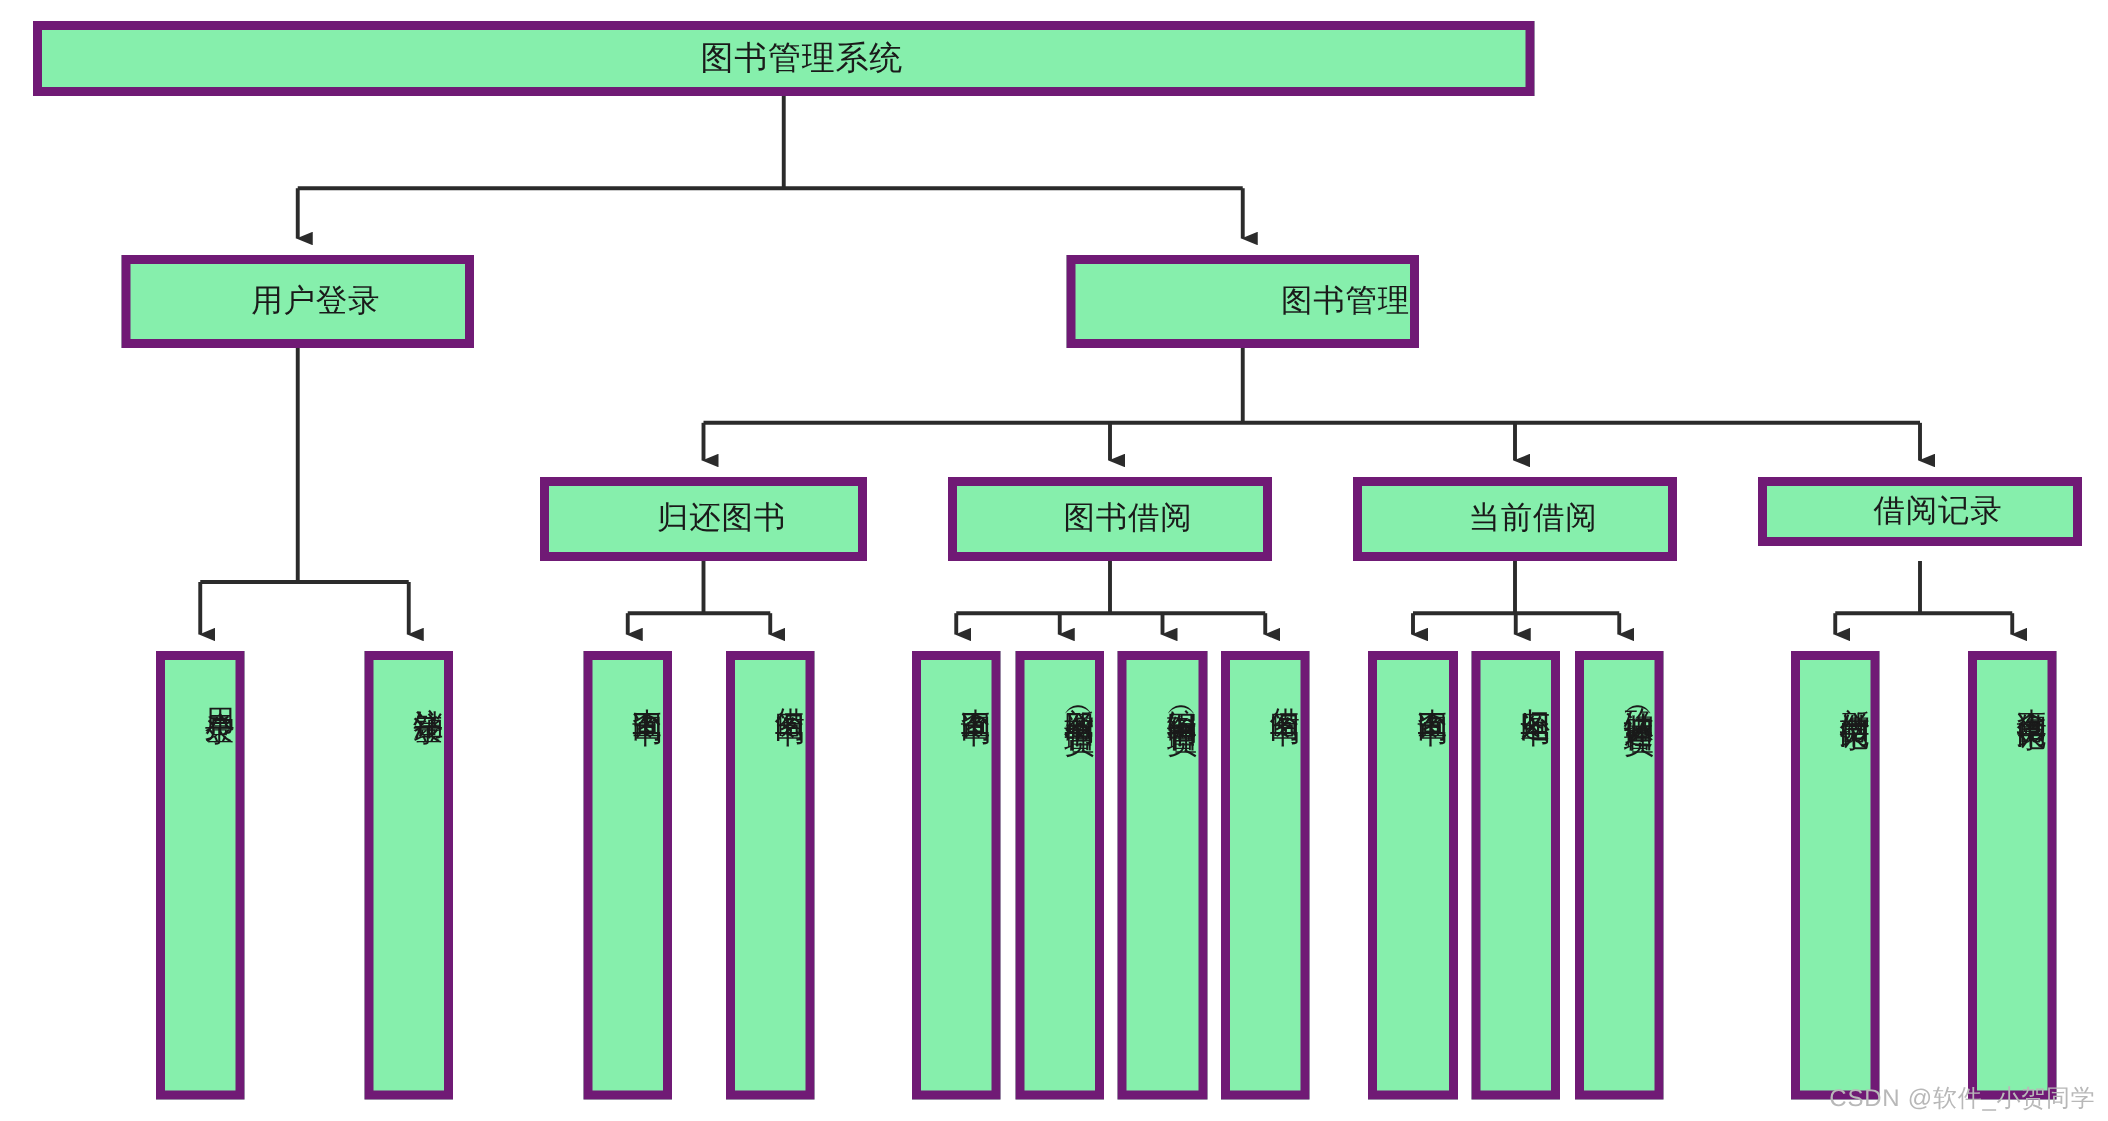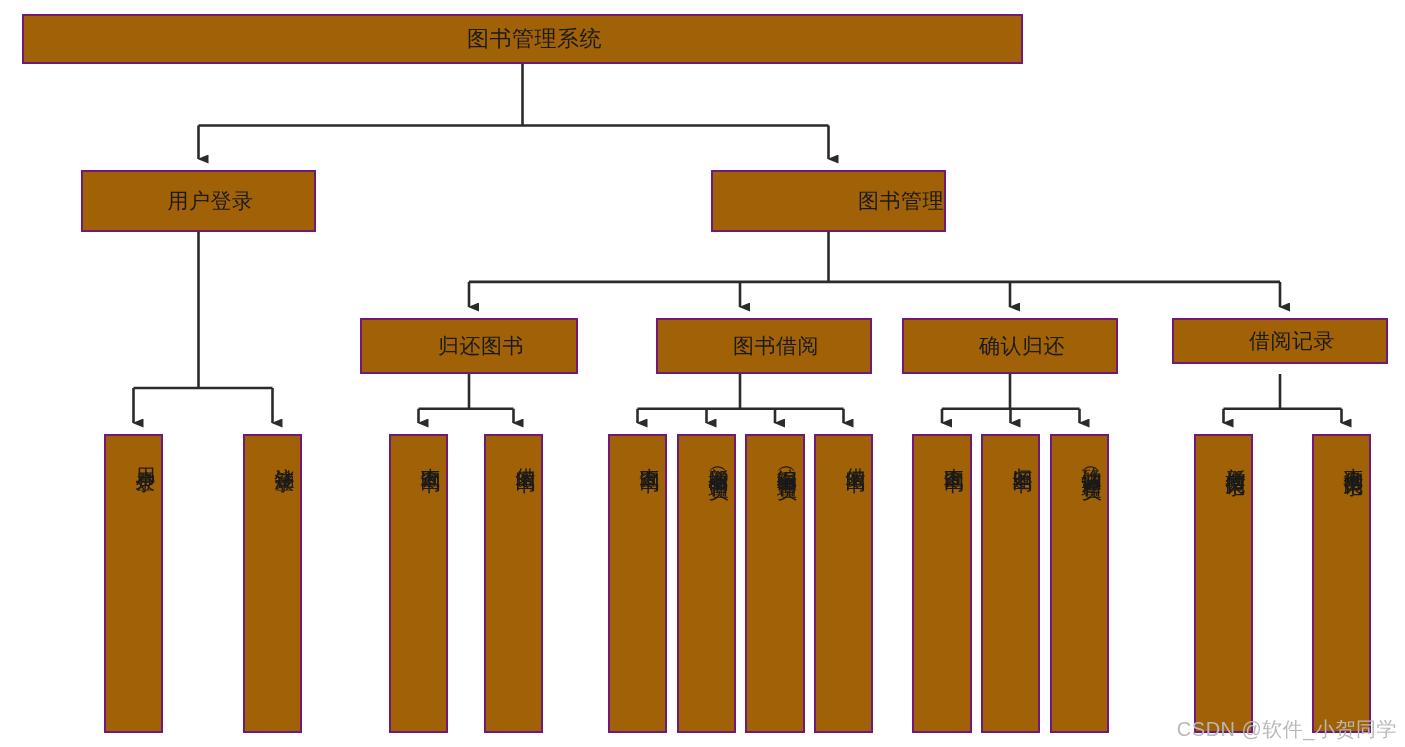--- a/index.html
+++ b/index.html
@@ -22,22 +22,22 @@
     position: absolute;
     left: 0;
     top: 0;
     width: 1405px;
     height: 747px;
     pointer-events: none;
   }
   .node {
     position: absolute;
     box-sizing: border-box;
-    border: 2px solid #701a75;
-    background: #a16207;
+    border: 6px solid #701a75;
+    background: #86efac;
     display: flex;
     align-items: center;
     justify-content: center;
     color: #1a1a1a;
     padding-left: 24px;
   }
   .node .label {
     display: block;
     text-align: center;
     line-height: 1.18;
@@ -63,21 +63,21 @@
     text-orientation: upright;
     font-size: 20px;
     line-height: 1.05;
     letter-spacing: 2px;
     white-space: nowrap;
   }
   #watermark {
     position: absolute;
     right: 8px;
     bottom: 4px;
-    font-size: 20px;
+    font-size: 16px;
     color: #b8b8b8;
     letter-spacing: 0.5px;
     white-space: nowrap;
     user-select: none;
   }
 </style>
 </head>
 <body>
 
 <div id="diagram-canvas">
@@ -131,25 +131,25 @@
       </div>
       <div class="node horiz" style="left: 81px; top: 170px; width: 235px; height: 62px;">
         <span class="label">用户登录</span>
       </div>
       <div class="node horiz" style="left: 711px; top: 170px; width: 235px; height: 62px; justify-content: flex-end;">
         <span class="label">图书管理</span>
       </div>
       <div class="node horiz" style="left: 360px; top: 318px; width: 218px; height: 56px;">
         <span class="label">归还图书</span>
       </div>
-      <div class="node horiz" style="left: 656px; top: 318px; width: 216px; height: 56px;">
+      <div class="node horiz" style="left: 632px; top: 318px; width: 216px; height: 56px;">
         <span class="label">图书借阅</span>
       </div>
       <div class="node horiz" style="left: 902px; top: 318px; width: 216px; height: 56px;">
-        <span class="label">确认归还</span>
+        <span class="label">当前借阅</span>
       </div>
       <div class="node horiz" style="left: 1172px; top: 318px; width: 216px; height: 46px;">
         <span class="label">借阅记录</span>
       </div>
       <div class="node vert" style="left: 104px; top: 434px; width: 59px; height: 299px;">
         <span class="label">用户登录</span>
       </div>
       <div class="node vert" style="left: 243px; top: 434px; width: 59px; height: 299px;">
         <span class="label">注销登录</span>
       </div>

